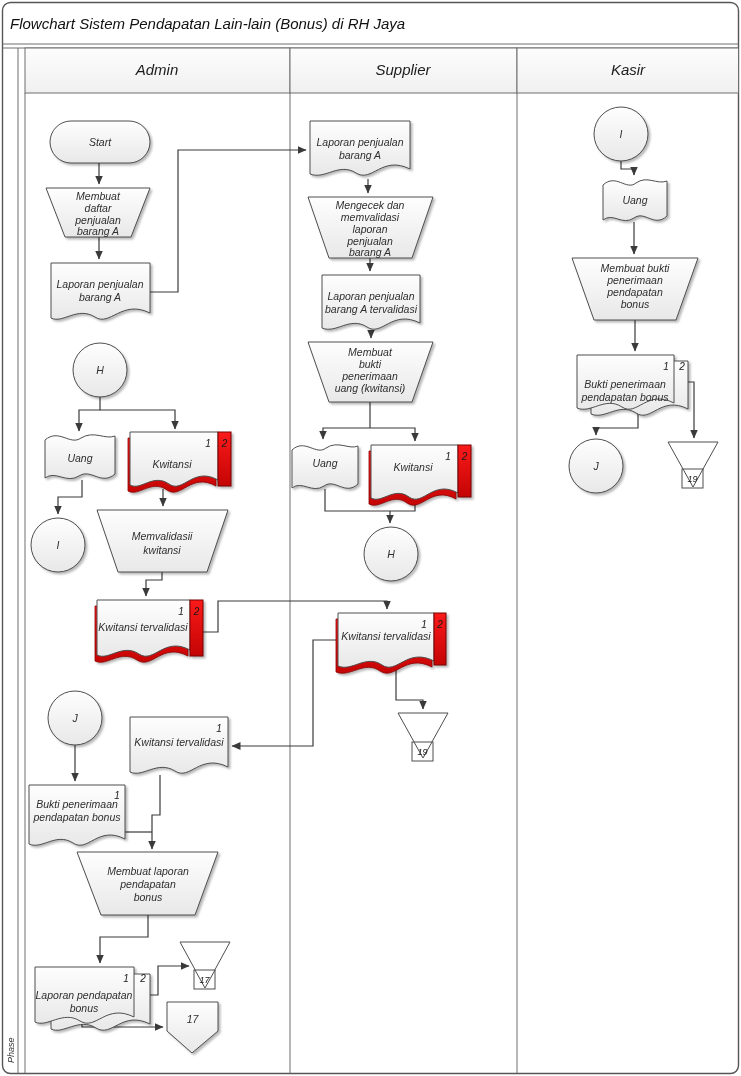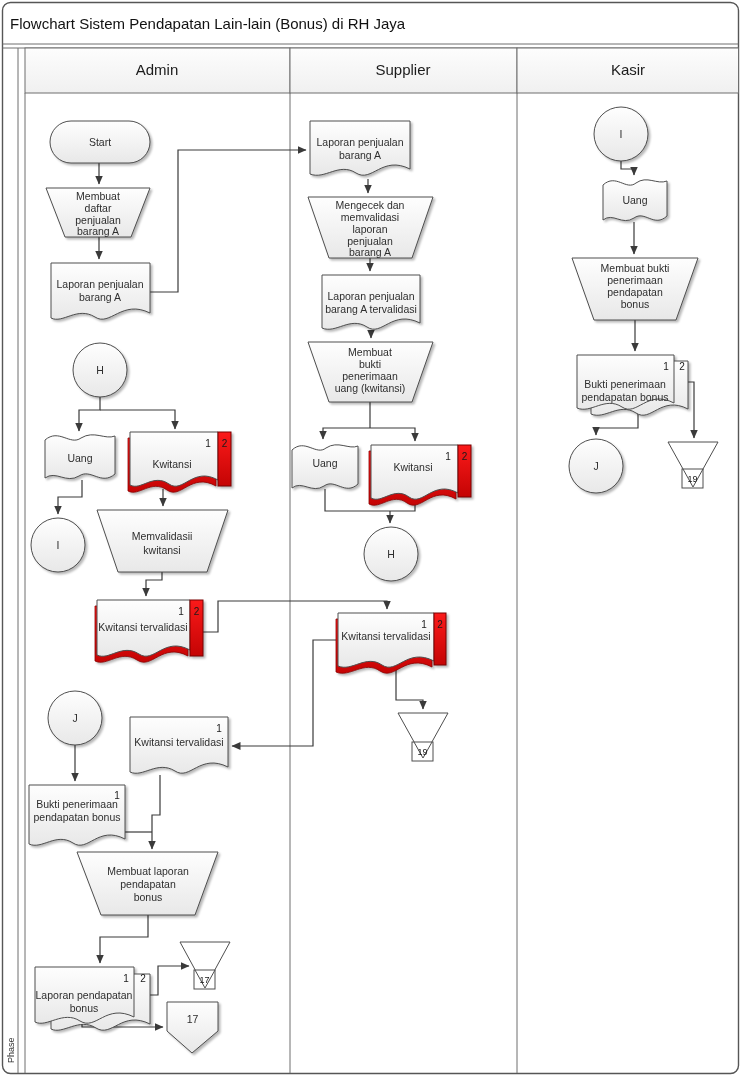--- a/index.html
+++ b/index.html
@@ -1,17 +1,17 @@
 <!DOCTYPE html>
 <html><head>
 <meta charset="utf-8">
 <style>
   html,body{margin:0;padding:0;background:#ffffff;}
   .stage{width:741px;height:1076px;position:relative;background:#fff;
-         font-family:"Liberation Sans",sans-serif;}
+         font-family:"Liberation Sans",sans-serif;font-style:italic;}
   svg{display:block;}
   .frame{fill:none;stroke:#565656;stroke-width:1.4;}
   .grid{stroke:#6e6e6e;stroke-width:1;fill:none;}
   .hdrcell{fill:url(#gHdr);stroke:#6e6e6e;stroke-width:1;}
   .shape{fill:url(#gFill);stroke:#4e4e4e;stroke-width:1;}
   .shadow{filter:drop-shadow(2px 2.5px 1px rgba(0,0,0,0.28));}
   .red{fill:url(#gRed);stroke:#7a0000;stroke-width:1;}
   .redwave{fill:url(#gRed);stroke:#8b0000;stroke-width:.8;}
   .line{stroke:#3a3a3a;stroke-width:1.2;fill:none;}
   .thin{stroke:#4e4e4e;stroke-width:1;fill:none;}

